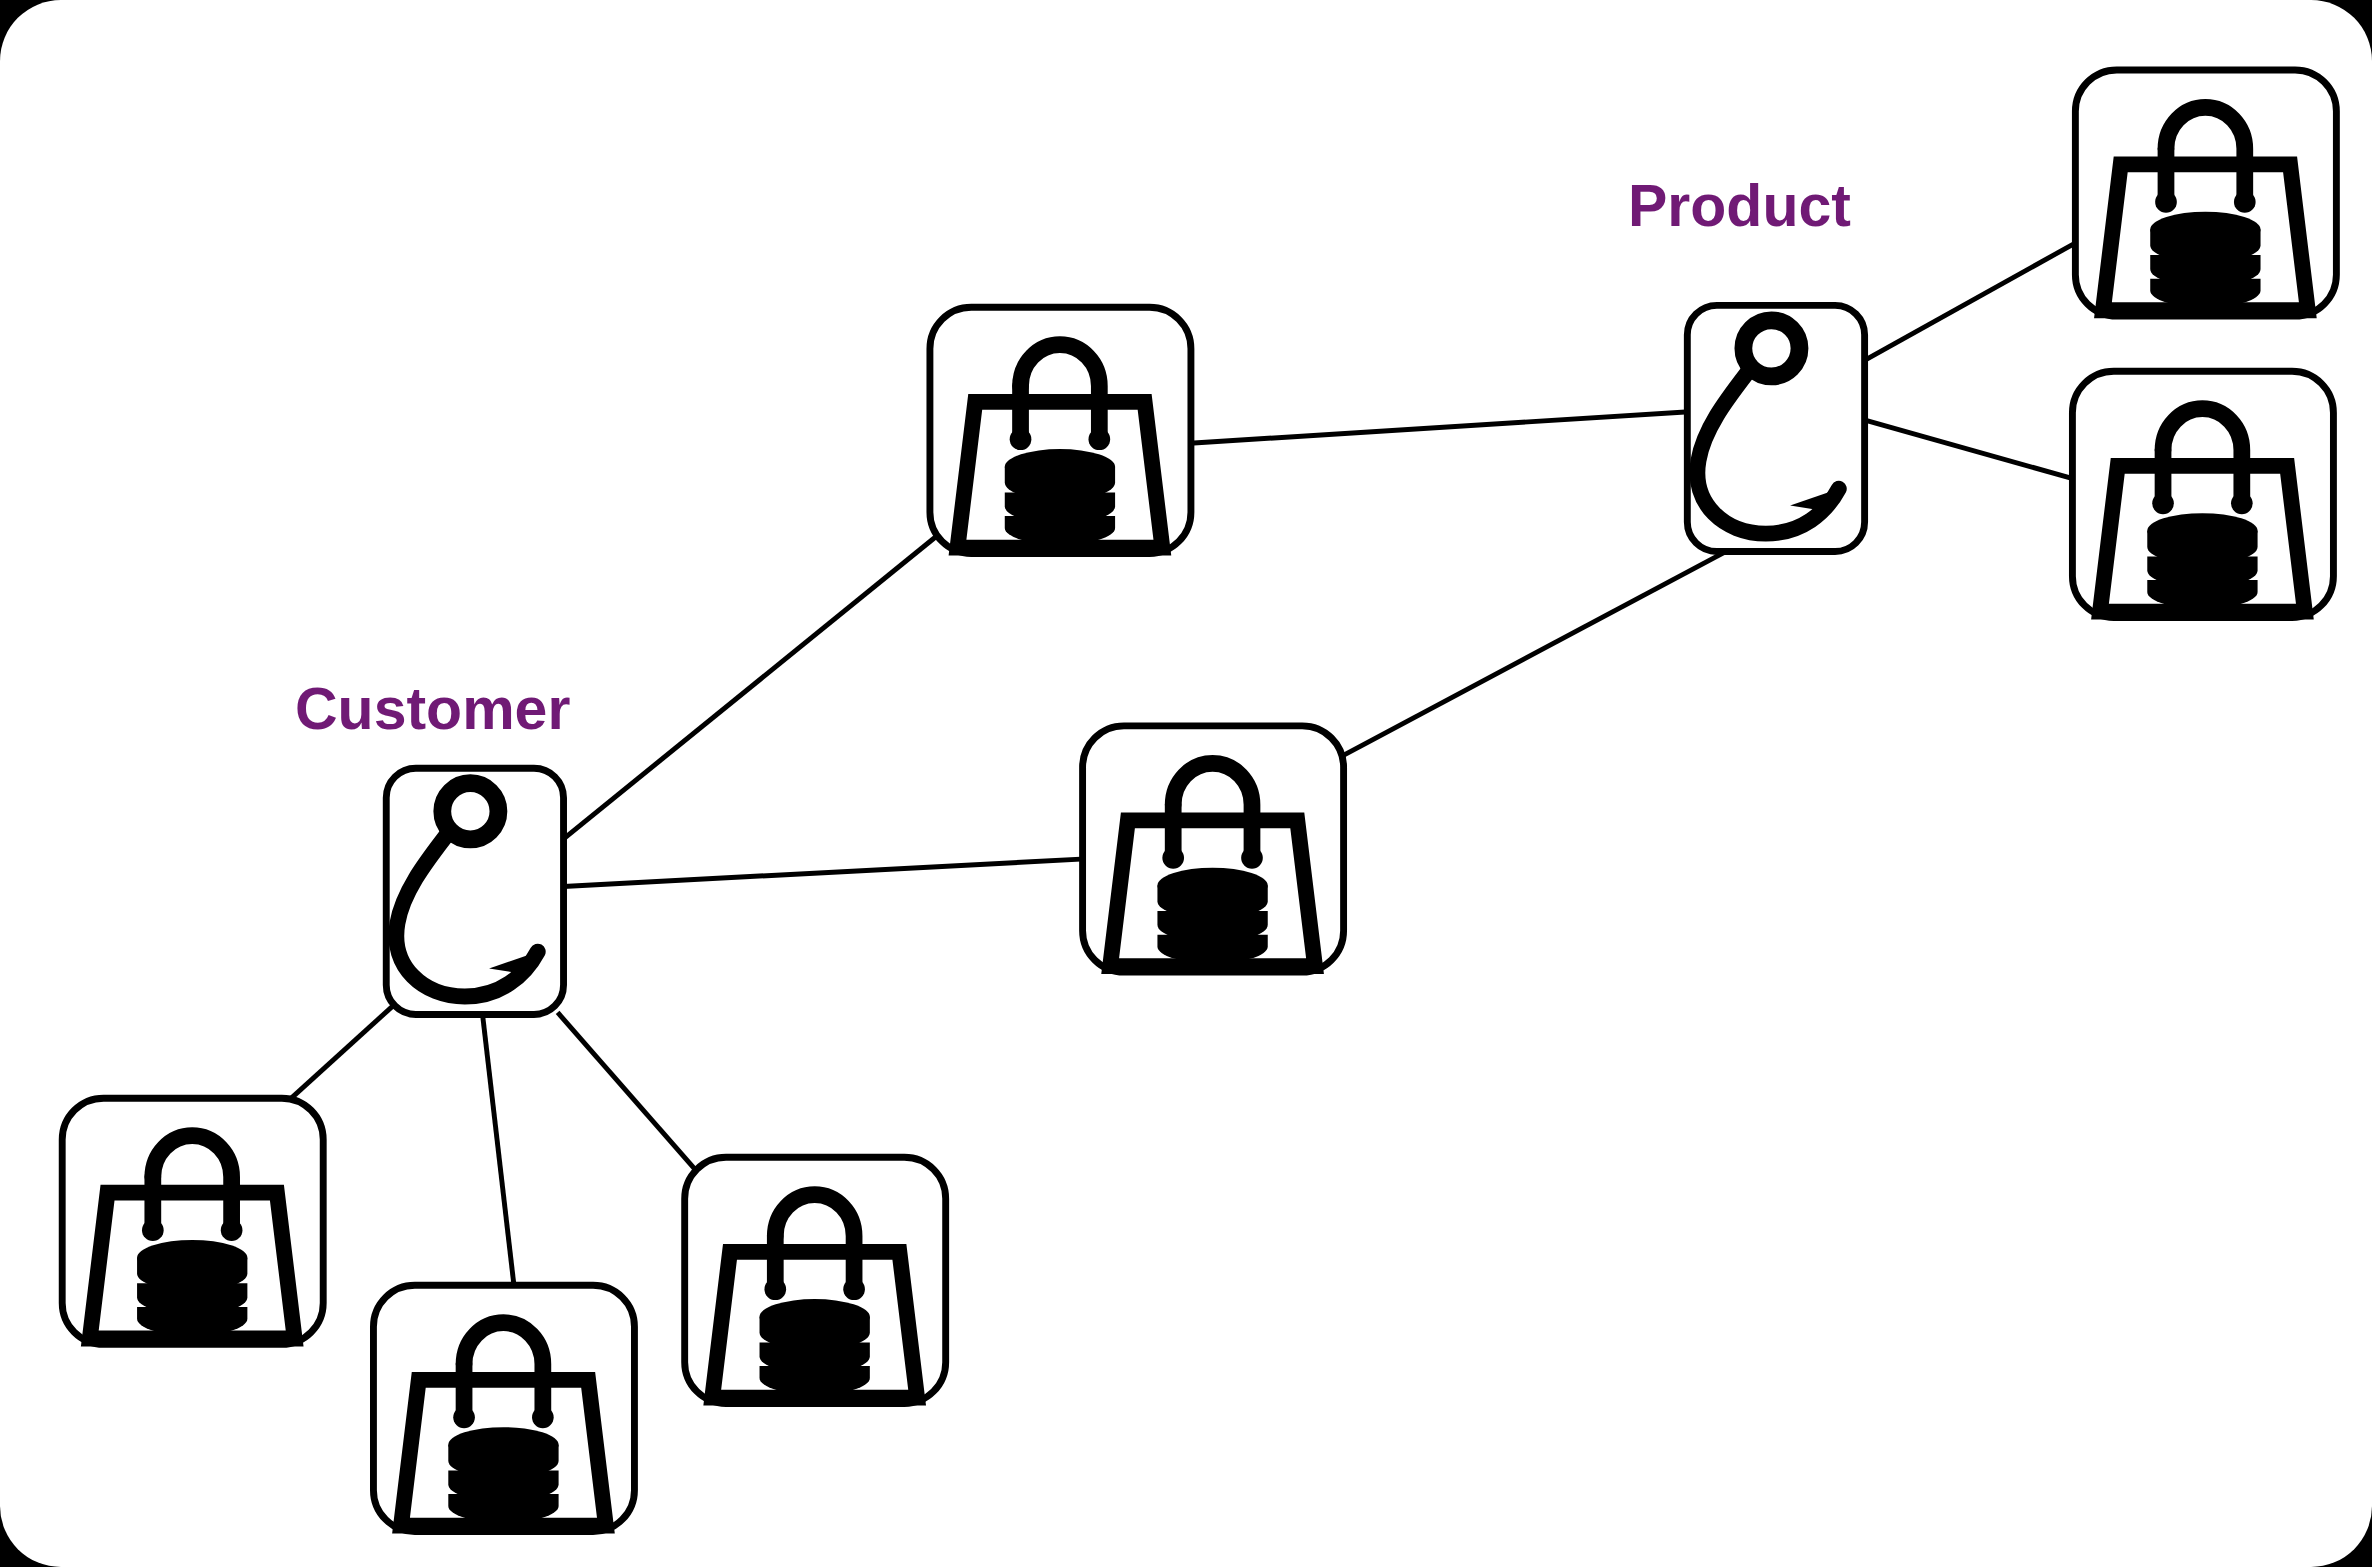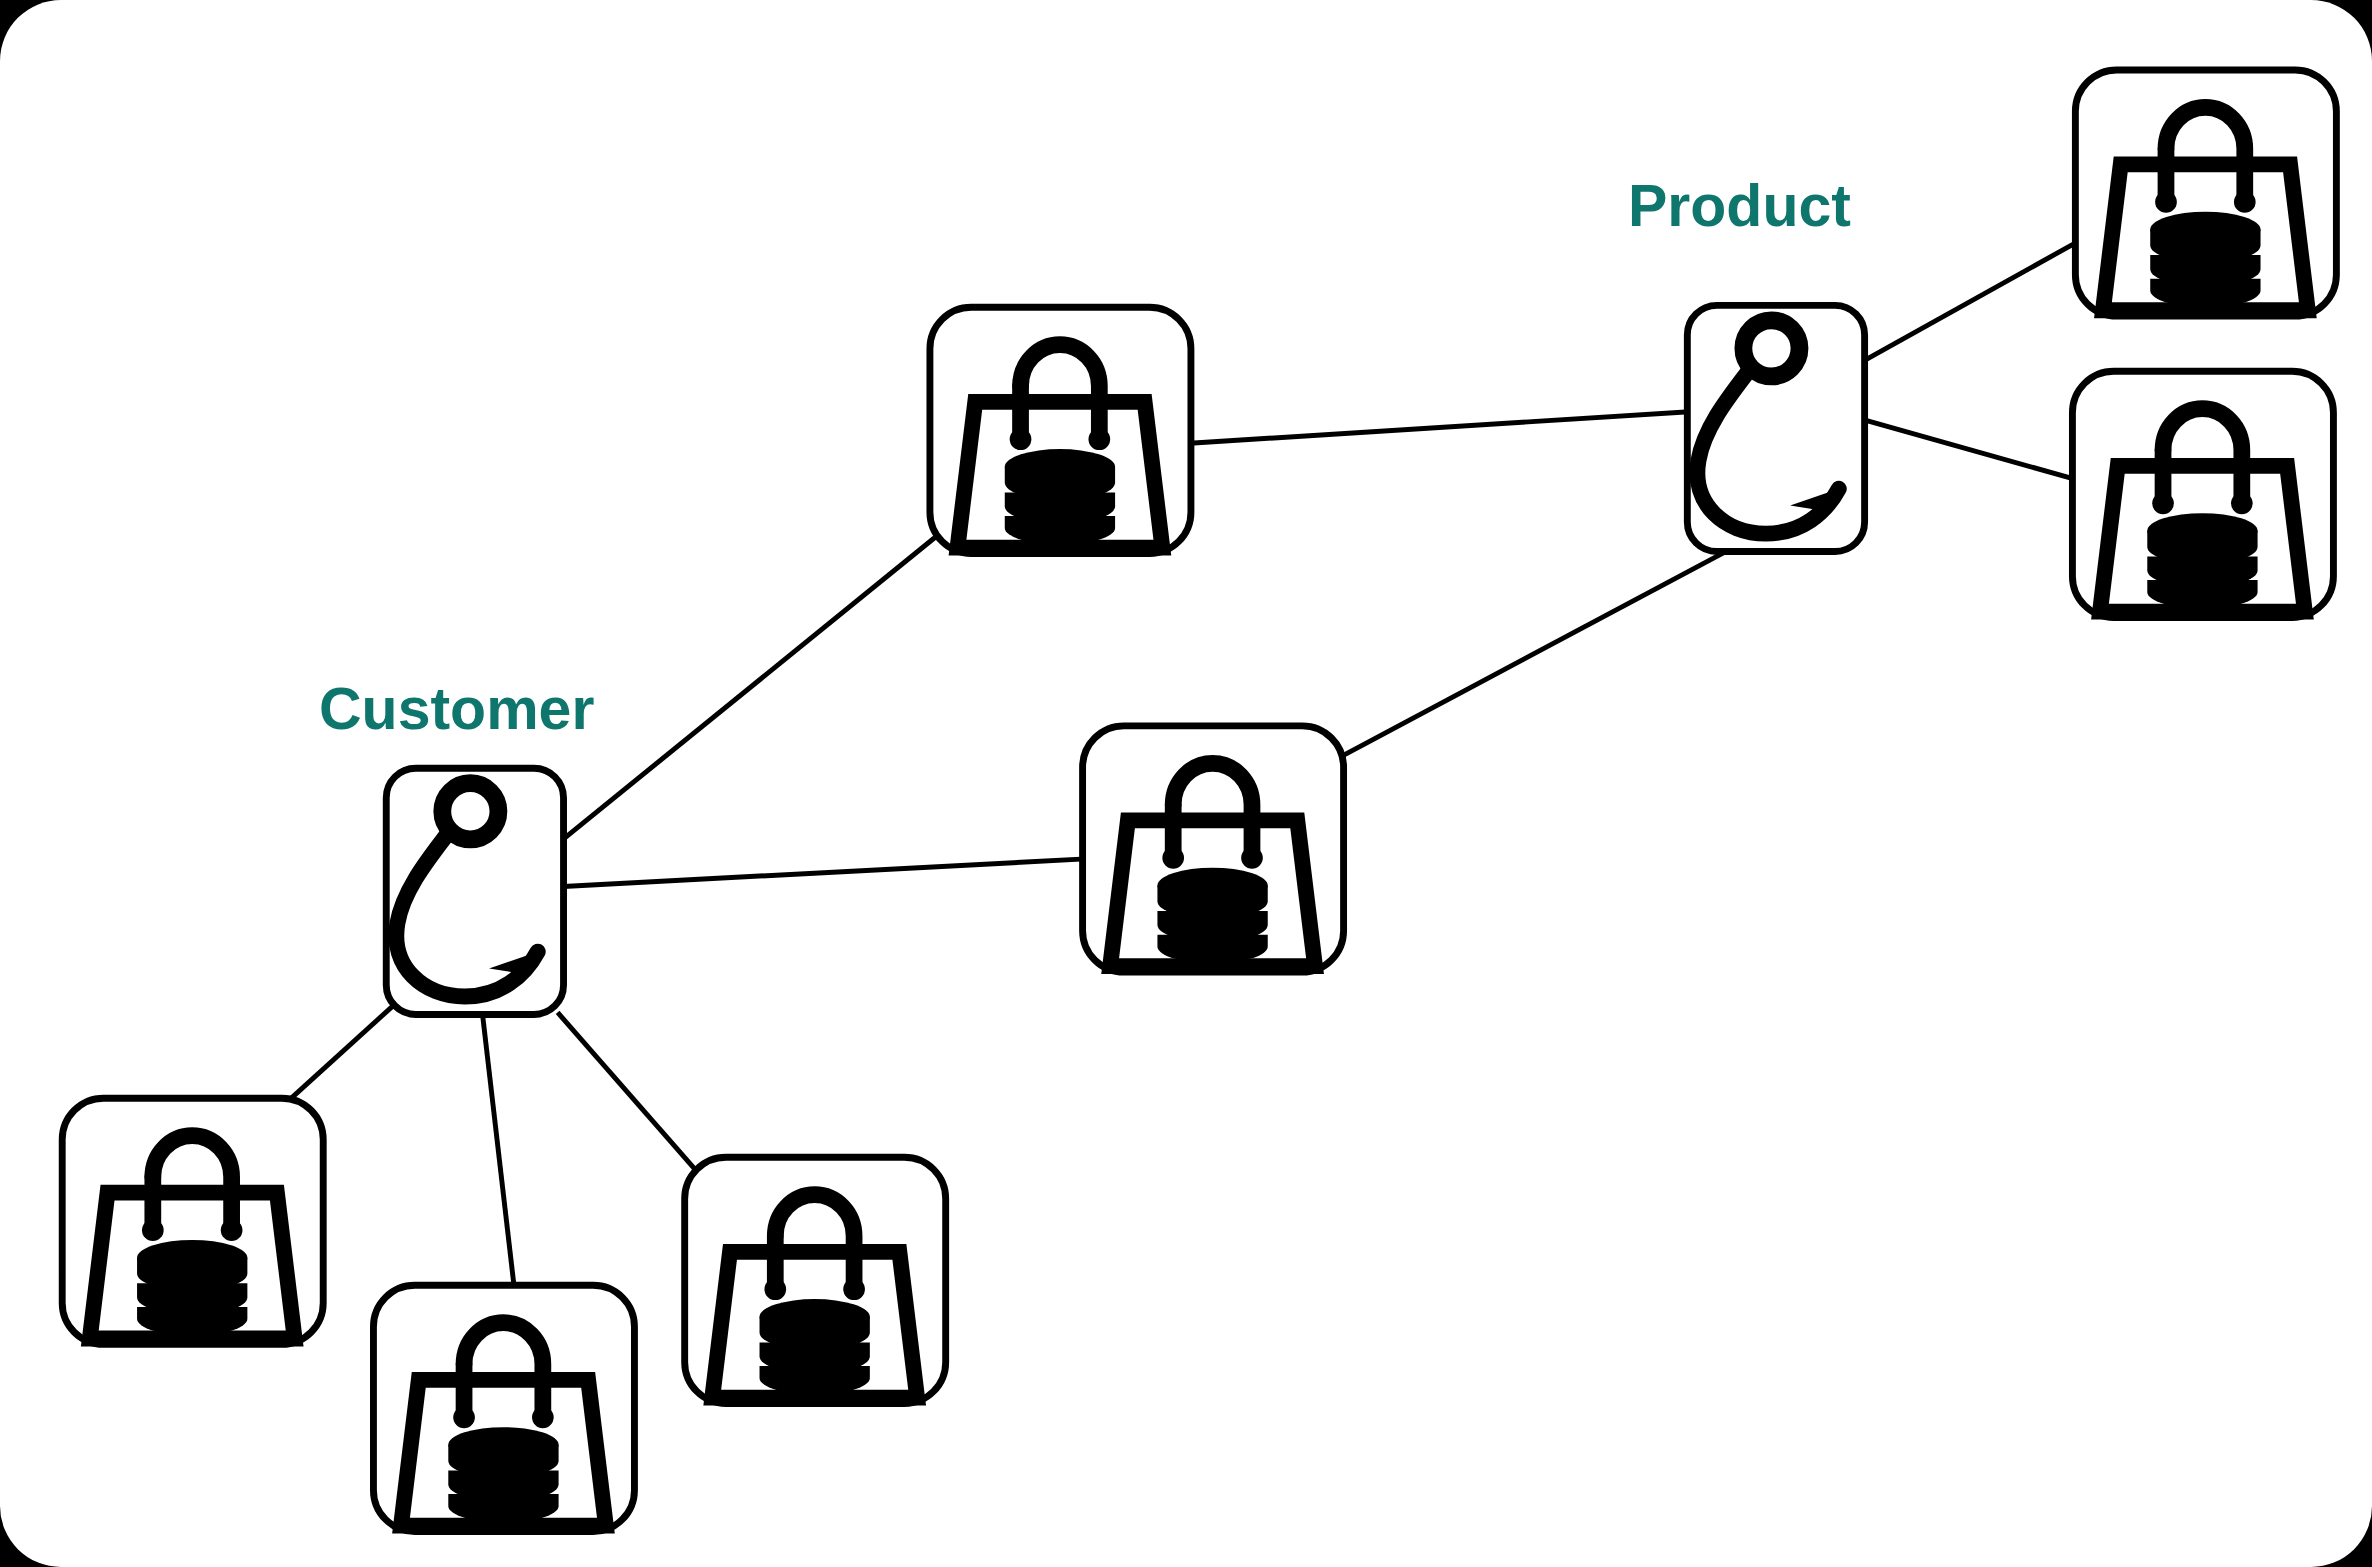--- a/index.html
+++ b/index.html
@@ -33,21 +33,21 @@
     top: 0;
     width: 2372px;
     height: 1567px;
     display: block;
   }
   .graph-label {
     position: absolute;
     font-family: "Liberation Sans", sans-serif;
     font-weight: bold;
     font-size: 59px;
-    color: #0f766e;
+    color: #701a75;
     white-space: nowrap;
     letter-spacing: 0px;
     line-height: 1;
   }
 </style>
 </head>
 <body>
 
 <div id="canvas">
   <div id="frame">
@@ -158,19 +158,19 @@
         <g>
           <rect x="695" y="1175" width="265" height="250" rx="42" ry="42" fill="#ffffff" stroke="#000" stroke-width="7"></rect>
           <g transform="translate(717,1193) scale(1.0)">
             <use href="#icon-shopping-bag"></use>
           </g>
         </g>
 
       </g>
     </svg>
 
-    <div class="graph-label" style="left:319px; top:680px;">Customer</div>
+    <div class="graph-label" style="left:295px; top:680px;">Customer</div>
 
     <div class="graph-label" style="left:1628px; top:177px;">Product</div>
 
   </div>
 </div>
 
 
 </body></html>

